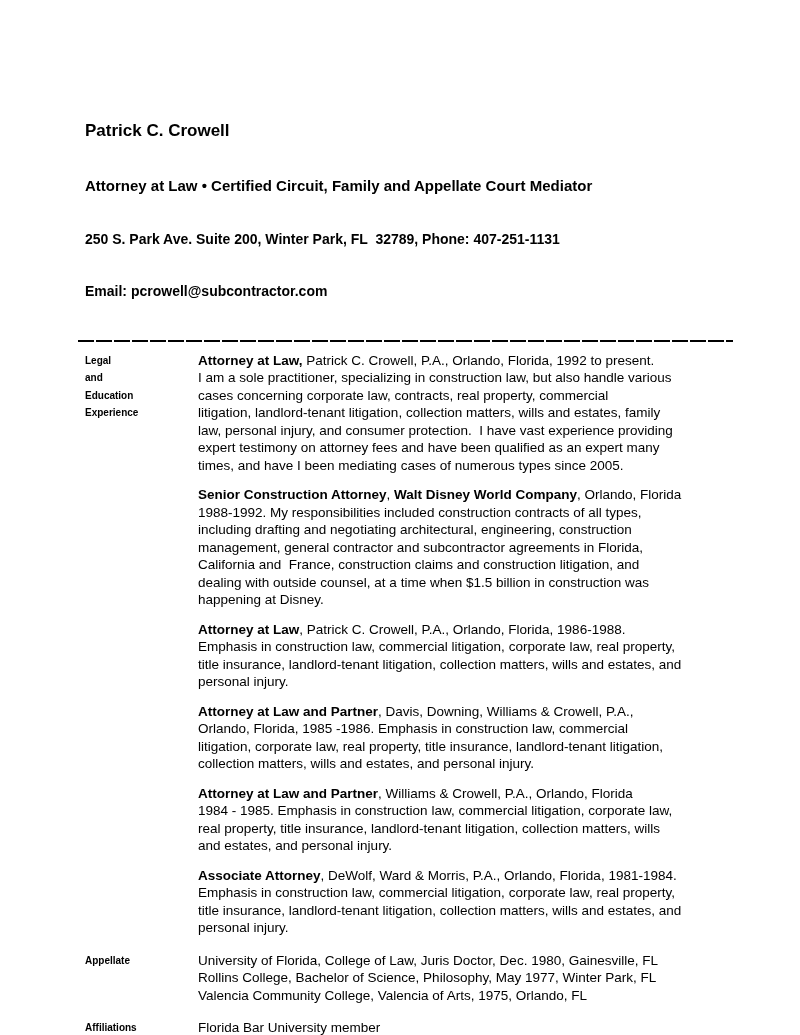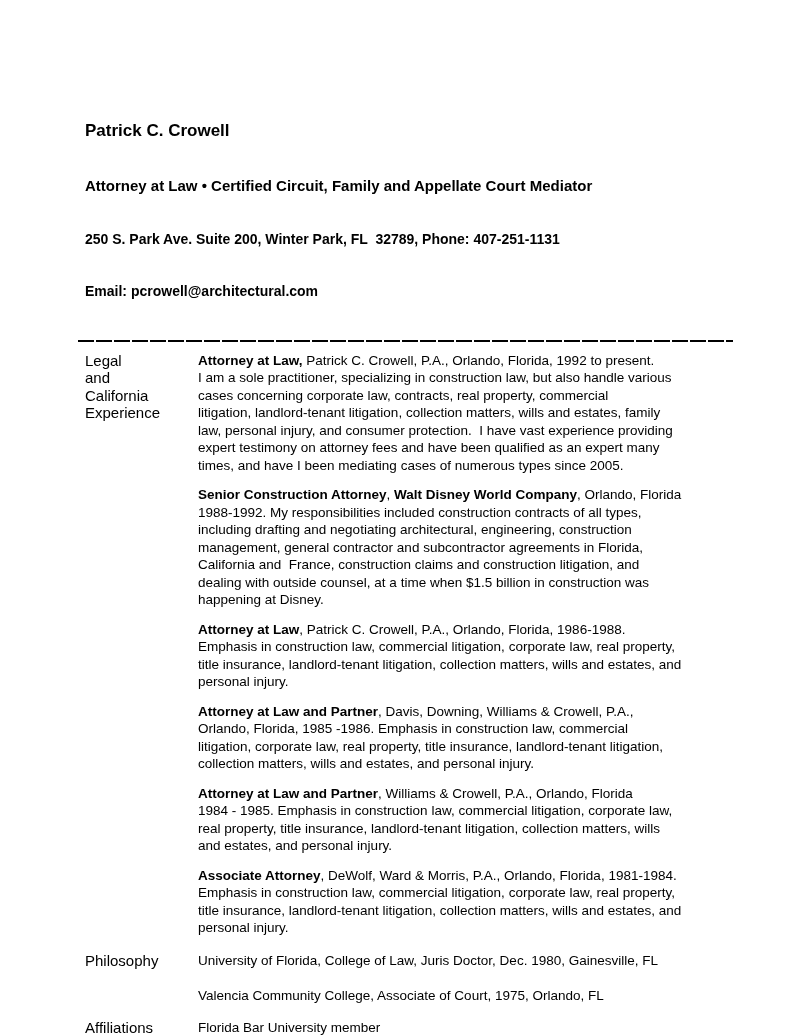--- a/index.html
+++ b/index.html
@@ -22,61 +22,61 @@
   .addr-line,.email-line{font-size:14px;line-height:16px;font-weight:bold;}
   .divider{
     margin:5px 0 10px -7px;
     width:655px;height:2px;
     background:repeating-linear-gradient(90deg,#000 0,#000 16px,transparent 16px,transparent 18px);
   }
   .section{display:flex;margin-bottom:15px;}
   .section:last-child{margin-bottom:0;}
   .section-label{
     flex:0 0 113px;
-    font-weight:normal;font-size:15px;line-height:17.5px;
+    font-weight:bold;font-size:10px;line-height:17.5px;
   }
   .section-body{
     width:552px;
     font-size:13.5px;line-height:17.5px;
     white-space:pre-wrap;
   }
   .para{margin:0 0 12px 0;}
   .para:last-child{margin-bottom:0;}
   .para b{font-weight:bold;}
 </style>
 </head>
 <body>
 
 <div class="page">
   <div class="content">
 
     <div class="header">
       <h1 class="name">Patrick C. Crowell</h1>
       <div class="title-line">Attorney at Law • Certified Circuit, Family and Appellate Court Mediator</div>
       <div class="addr-line">250 S. Park Ave. Suite 200, Winter Park, FL  32789, Phone: 407-251-1131</div>
-      <div class="email-line">Email: pcrowell@architectural.com</div>
+      <div class="email-line">Email: pcrowell@subcontractor.com</div>
     </div>
 
     <div class="divider"></div>
 
     <div id="sections">
         <div class="section">
           <div class="section-label">
             <div>Legal</div>
             <div>and</div>
-            <div>California</div>
+            <div>Education</div>
             <div>Experience</div>
           </div>
           <div class="section-body"><p class="para"><b>Attorney at Law,</b><span> Patrick C. Crowell, P.A., Orlando, Florida, 1992 to present.</span><br><span>I am a sole practitioner, specializing in construction law, but also handle various</span><br><span>cases concerning corporate law, contracts, real property, commercial</span><br><span>litigation, landlord-tenant litigation, collection matters, wills and estates, family</span><br><span>law, personal injury, and consumer protection.  I have vast experience providing</span><br><span>expert testimony on attorney fees and have been qualified as an expert many</span><br><span>times, and have I been mediating cases of numerous types since 2005.</span></p><p class="para"><b>Senior Construction Attorney</b><span>, </span><b>Walt Disney World Company</b><span>, Orlando, Florida</span><br><span>1988-1992. My responsibilities included construction contracts of all types,</span><br><span>including drafting and negotiating architectural, engineering, construction</span><br><span>management, general contractor and subcontractor agreements in Florida,</span><br><span>California and  France, construction claims and construction litigation, and</span><br><span>dealing with outside counsel, at a time when $1.5 billion in construction was</span><br><span>happening at Disney.</span></p><p class="para"><b>Attorney at Law</b><span>, Patrick C. Crowell, P.A., Orlando, Florida, 1986-1988.</span><br><span>Emphasis in construction law, commercial litigation, corporate law, real property,</span><br><span>title insurance, landlord-tenant litigation, collection matters, wills and estates, and</span><br><span>personal injury.</span></p><p class="para"><b>Attorney at Law and Partner</b><span>, Davis, Downing, Williams &amp; Crowell, P.A.,</span><br><span>Orlando, Florida, 1985 -1986. Emphasis in construction law, commercial</span><br><span>litigation, corporate law, real property, title insurance, landlord-tenant litigation,</span><br><span>collection matters, wills and estates, and personal injury.</span></p><p class="para"><b>Attorney at Law and Partner</b><span>, Williams &amp; Crowell, P.A., Orlando, Florida</span><br><span>1984 - 1985. Emphasis in construction law, commercial litigation, corporate law,</span><br><span>real property, title insurance, landlord-tenant litigation, collection matters, wills</span><br><span>and estates, and personal injury.</span></p><p class="para"><b>Associate Attorney</b><span>, DeWolf, Ward &amp; Morris, P.A., Orlando, Florida, 1981-1984.</span><br><span>Emphasis in construction law, commercial litigation, corporate law, real property,</span><br><span>title insurance, landlord-tenant litigation, collection matters, wills and estates, and</span><br><span>personal injury.</span></p></div>
         </div>
         <div class="section">
           <div class="section-label">
-            <div>Philosophy</div>
+            <div>Appellate</div>
           </div>
-          <div class="section-body"><p class="para"><span>University of Florida, College of Law, Juris Doctor, Dec. 1980, Gainesville, FL</span><br><br><span>Valencia Community College, Associate of Court, 1975, Orlando, FL</span></p></div>
+          <div class="section-body"><p class="para"><span>University of Florida, College of Law, Juris Doctor, Dec. 1980, Gainesville, FL</span><br><span>Rollins College, Bachelor of Science, Philosophy, May 1977, Winter Park, FL</span><br><span>Valencia Community College, Valencia of Arts, 1975, Orlando, FL</span></p></div>
         </div>
         <div class="section">
           <div class="section-label">
             <div>Affiliations</div>
           </div>
           <div class="section-body"><p class="para"><span>Florida Bar University member</span><br><br></p></div>
         </div>
       </div>
 
   </div>

